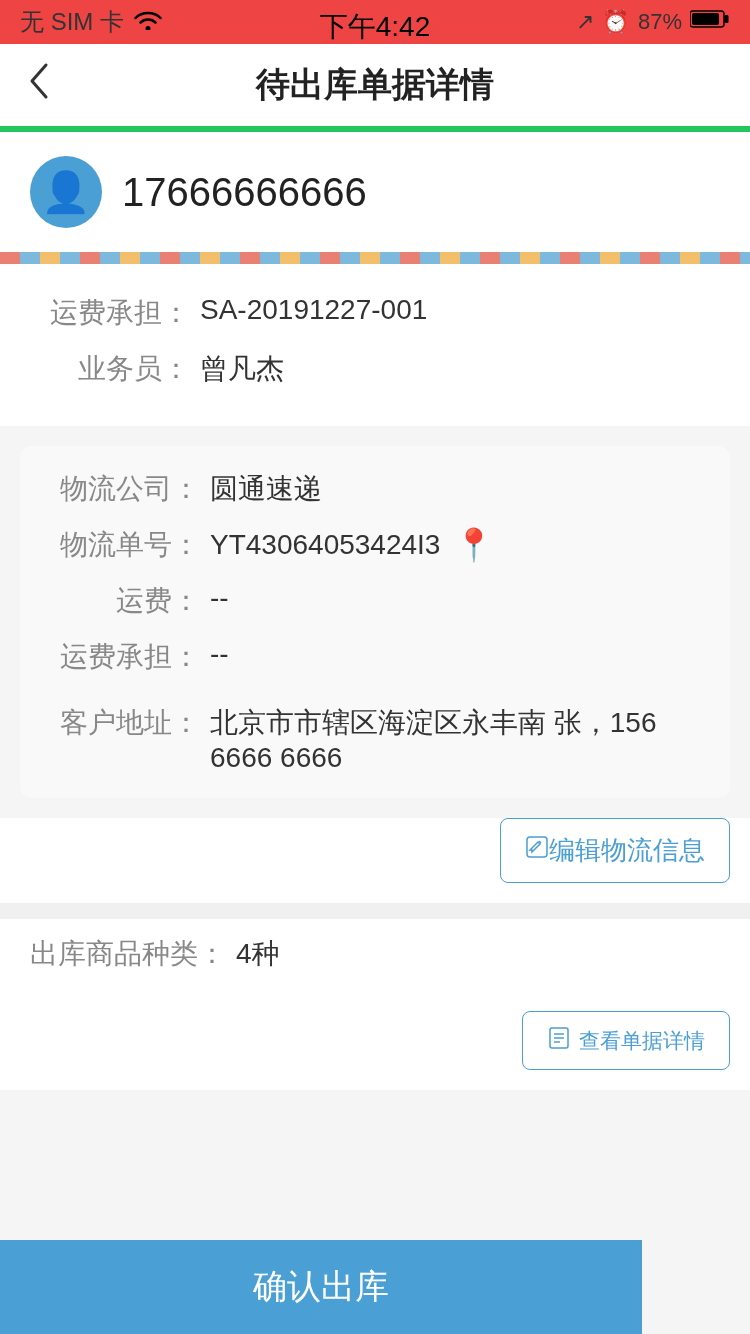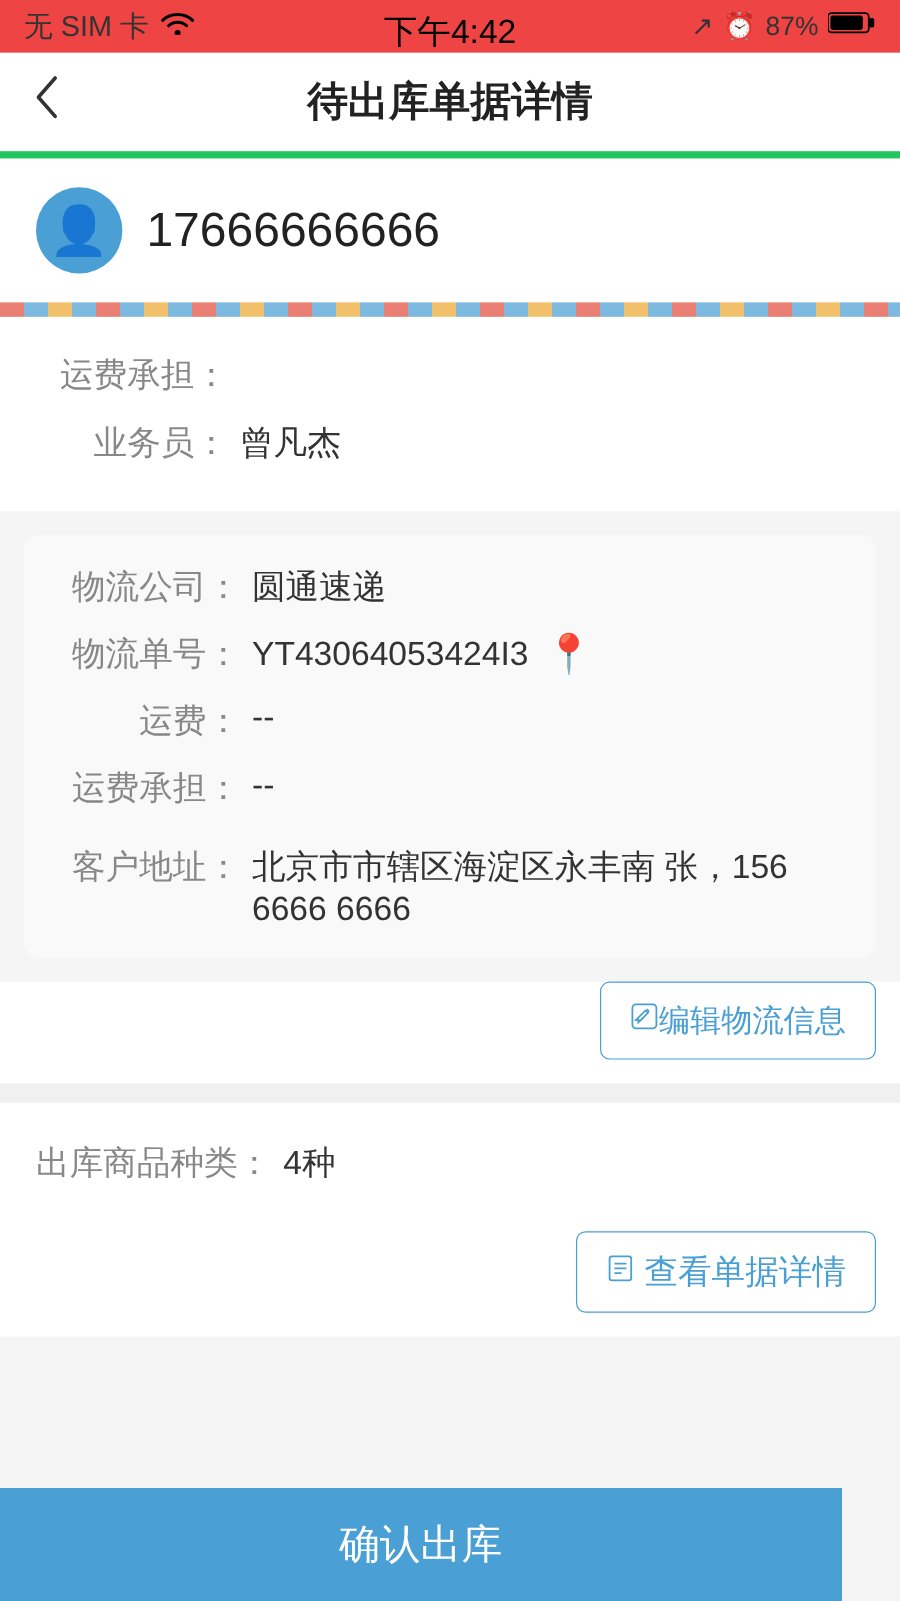--- a/index.html
+++ b/index.html
@@ -196,56 +196,56 @@
 
     
     .gray-divider {
       height: 16px;
       background: #f0f0f0;
     }
 
     
     .product-section {
       background: #fff;
-      padding: 31px 30px 20px 30px;
+      padding: 16px 30px 20px 30px;
     }
 
     
     .view-detail-row {
       display: flex;
       justify-content: flex-end;
       padding: 0 20px 20px 20px;
       background: #fff;
     }
     .view-detail-btn {
       border: 1.5px solid #4a9fd4;
       color: #4a9fd4;
       border-radius: 8px;
       padding: 14px 24px;
-      font-size: 28px;
+      font-size: 21px;
       background: #fff;
       display: flex;
       align-items: center;
       gap: 8px;
       cursor: pointer;
     }
 
     
     .bottom-area {
       background: #f5f5f5;
       flex: 1;
       min-height: 200px;
     }
 
     
     .confirm-btn-container {
       position: fixed;
       bottom: 0;
       left: 0;
-      width: 701px;
+      width: 642px;
       background: #4a9fd4;
       padding: 24px 0;
       text-align: center;
     }
     .confirm-btn {
       color: #fff;
       font-size: 34px;
       font-weight: 500;
       background: none;
       border: none;
@@ -302,20 +302,21 @@
       <span class="avatar-icon">👤</span>
     </div>
     <span class="customer-phone">17666666666</span>
   </div>
 
   <div class="dashed-divider"></div>
 
   <div class="info-section">
     <div class="info-row">
       <span class="info-label">运费承担：</span>
+      <span class="info-value">SA-20191227-001</span>
     </div>
     <div class="info-row">
       <span class="info-label">业务员：</span>
       <span class="info-value">曾凡杰</span>
     </div>
   </div>
 
   <div class="logistics-card">
     <div class="logistics-row">
       <span class="logistics-label">物流公司：</span>

